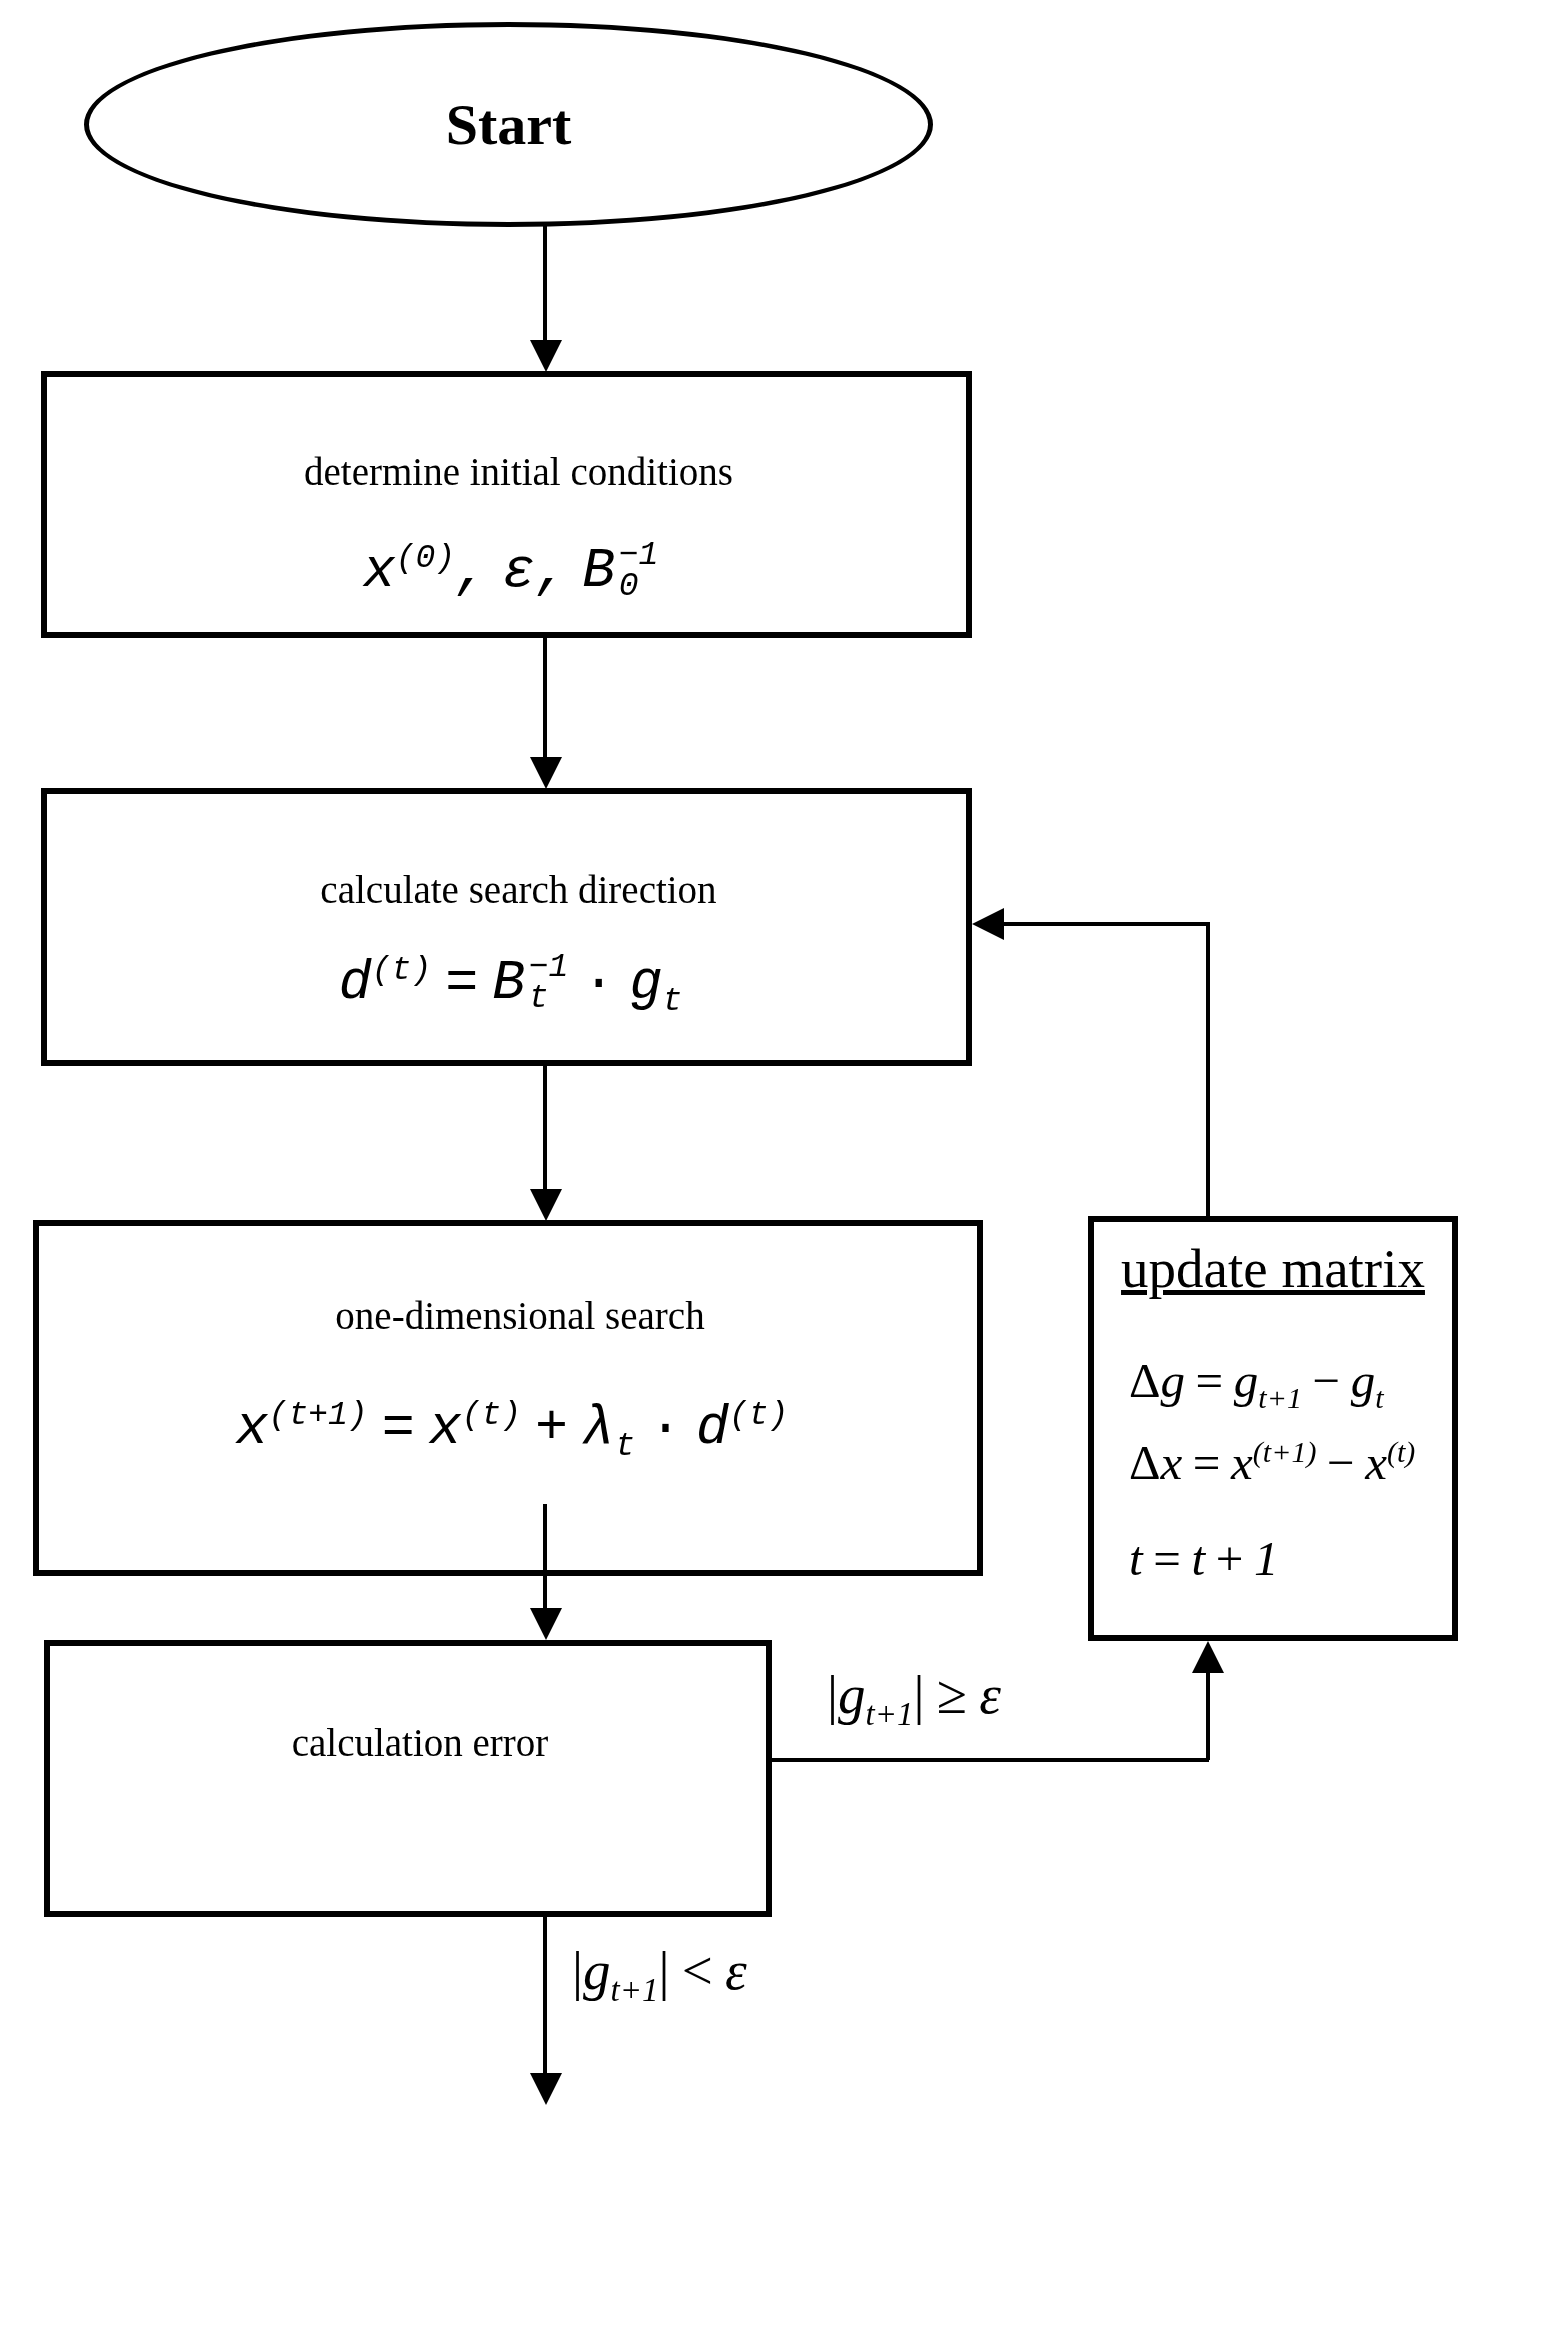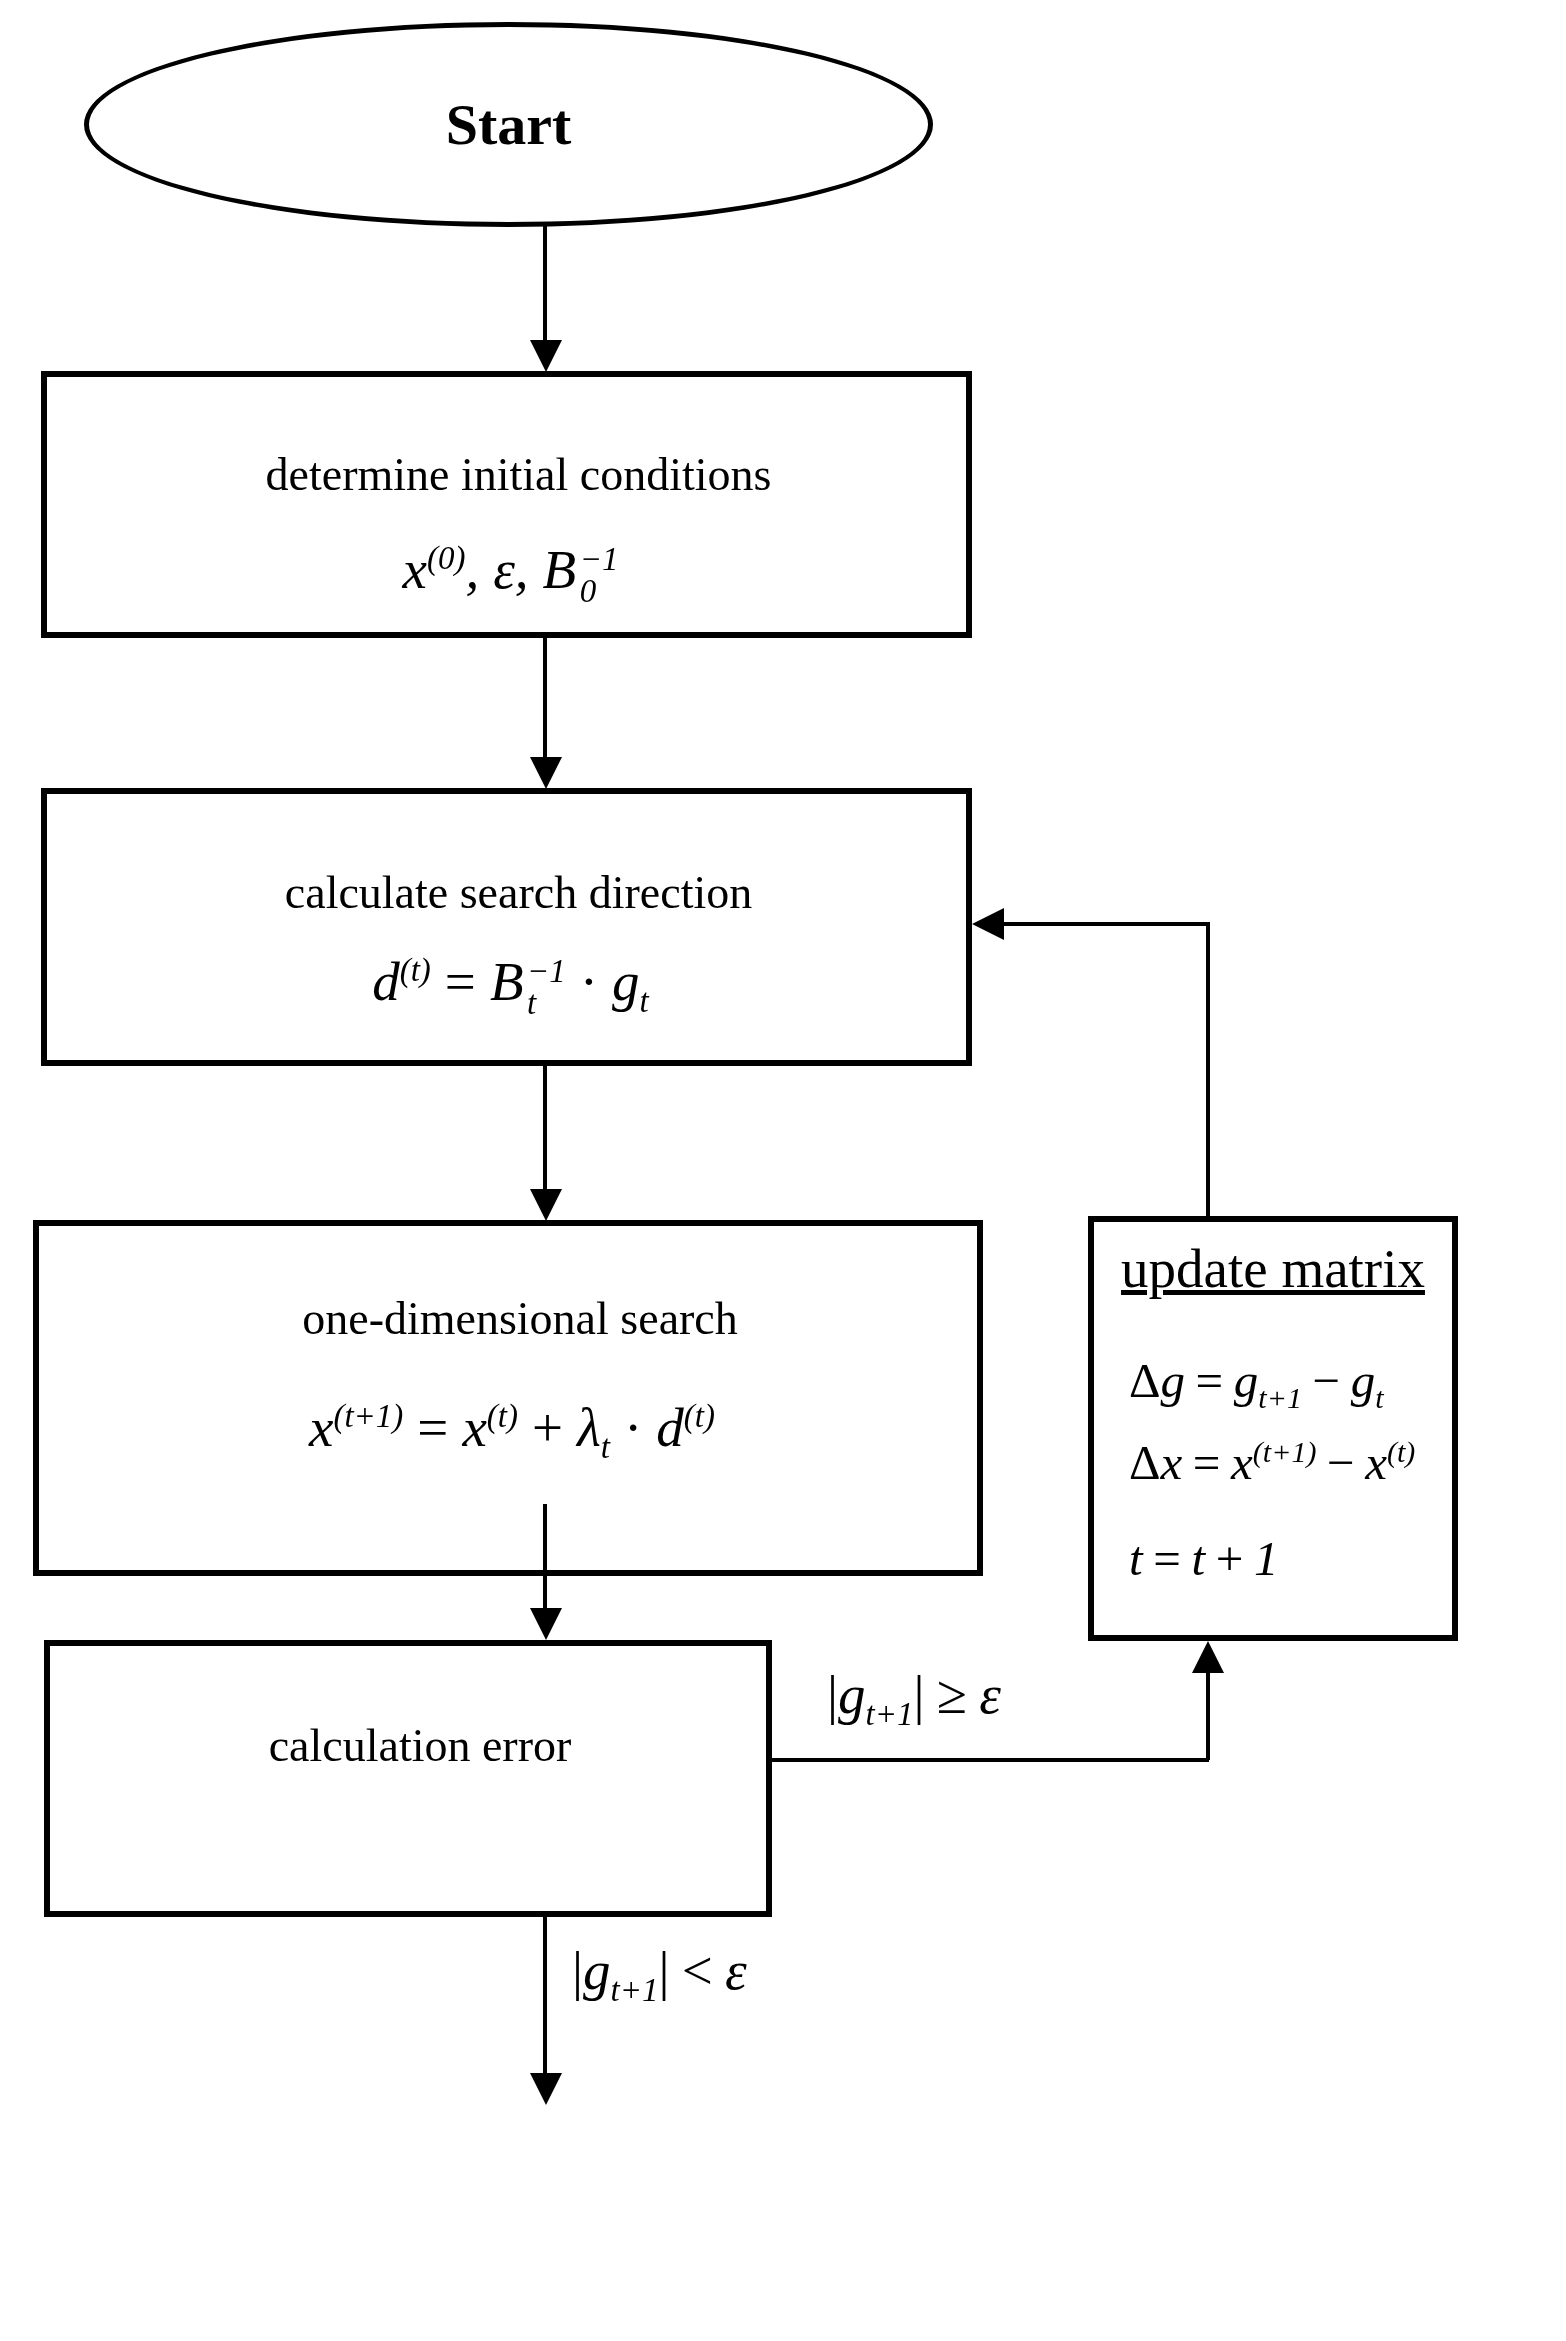--- a/index.html
+++ b/index.html
@@ -30,25 +30,25 @@
   .arr-up{position:absolute;width:0;height:0;
     border-left:16px solid transparent;border-right:16px solid transparent;
     border-bottom:32px solid #000;}
   .arr-left{position:absolute;width:0;height:0;
     border-top:16px solid transparent;border-bottom:16px solid transparent;
     border-right:32px solid #000;}
   
   .node-label{font-size:58px;line-height:1;font-weight:bold;}
   .title{
     position:absolute;left:0;right:0;text-align:center;
-    font-size:46px;line-height:1;white-space:nowrap;padding-left:24px;
+    font-size:39px;line-height:1;white-space:nowrap;padding-left:24px;
   }
   .formula{
     position:absolute;left:8px;right:0;text-align:center;
-    font-size:55px;line-height:1.1;font-style:italic;white-space:nowrap;
+    font-size:55px;line-height:1.1;font-style:italic;white-space:nowrap;font-family:Liberation Mono, monospace;
   }
   .formula sup,.elabel sup{font-size:33px;}
   .formula sub,.elabel sub{font-size:33px;}
   .op{margin:0 14px;font-style:normal;}
   .sep{margin-right:14px;}
   .ss{
     display:inline-flex;flex-direction:column;align-items:flex-start;
     font-size:33px;line-height:0.95;vertical-align:middle;
     margin-left:3.5px;text-align:left;
   }

